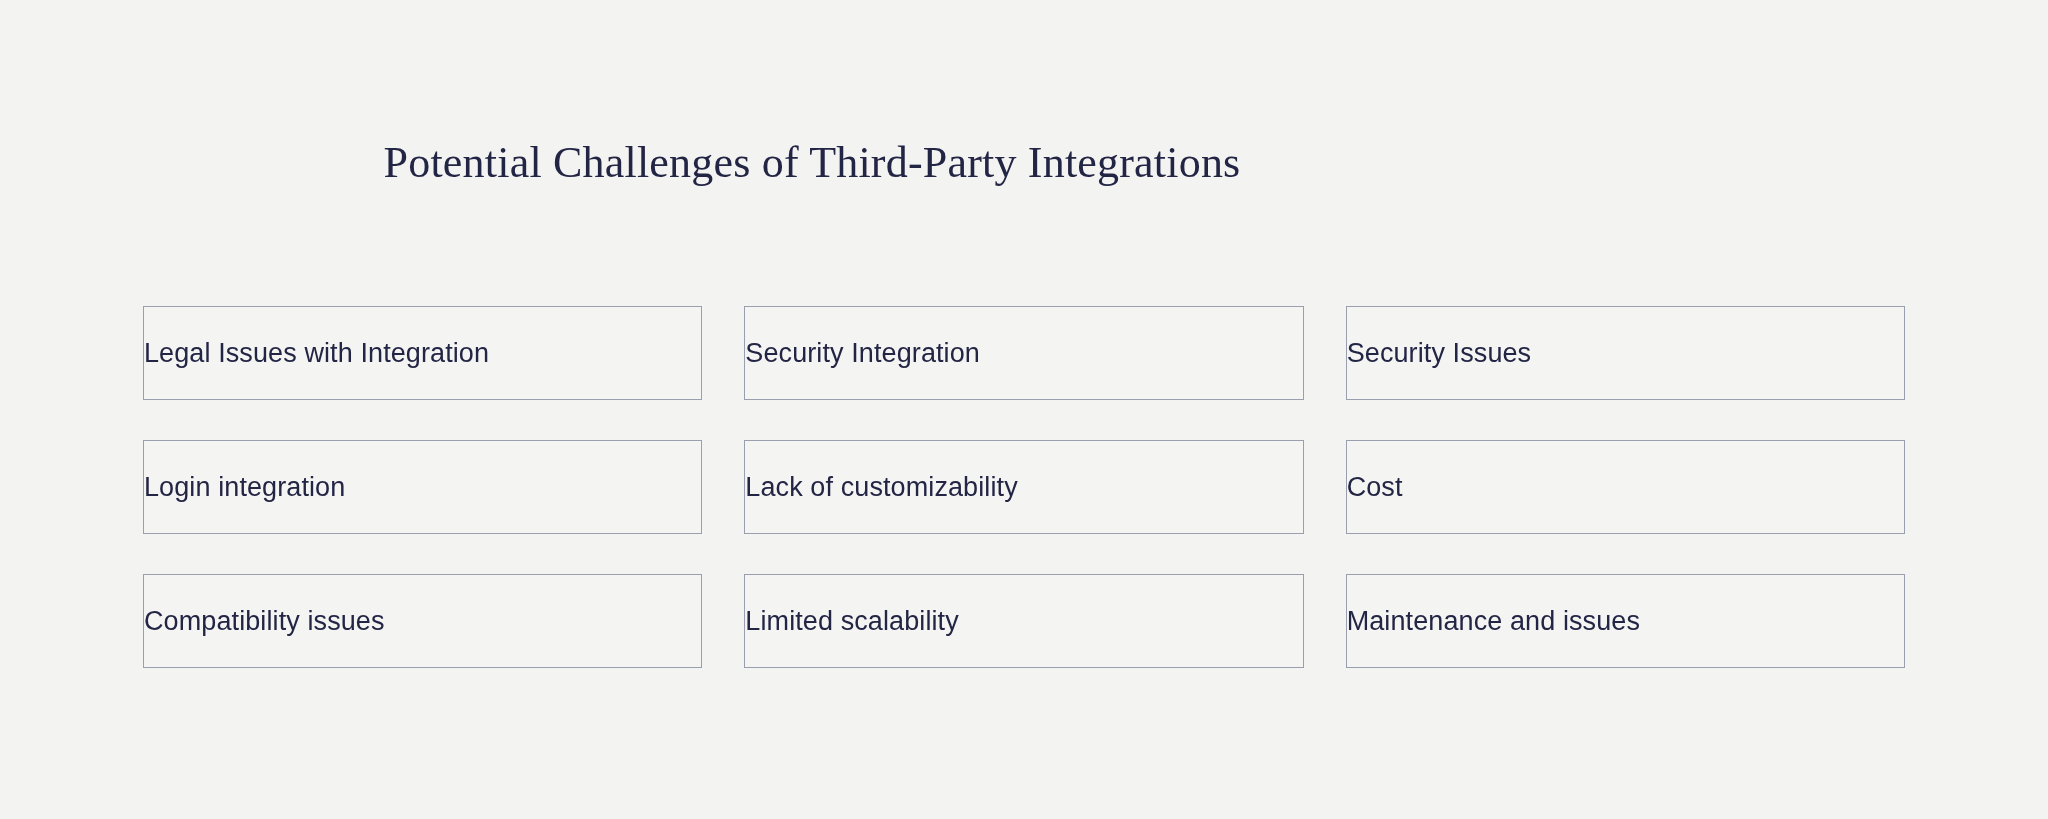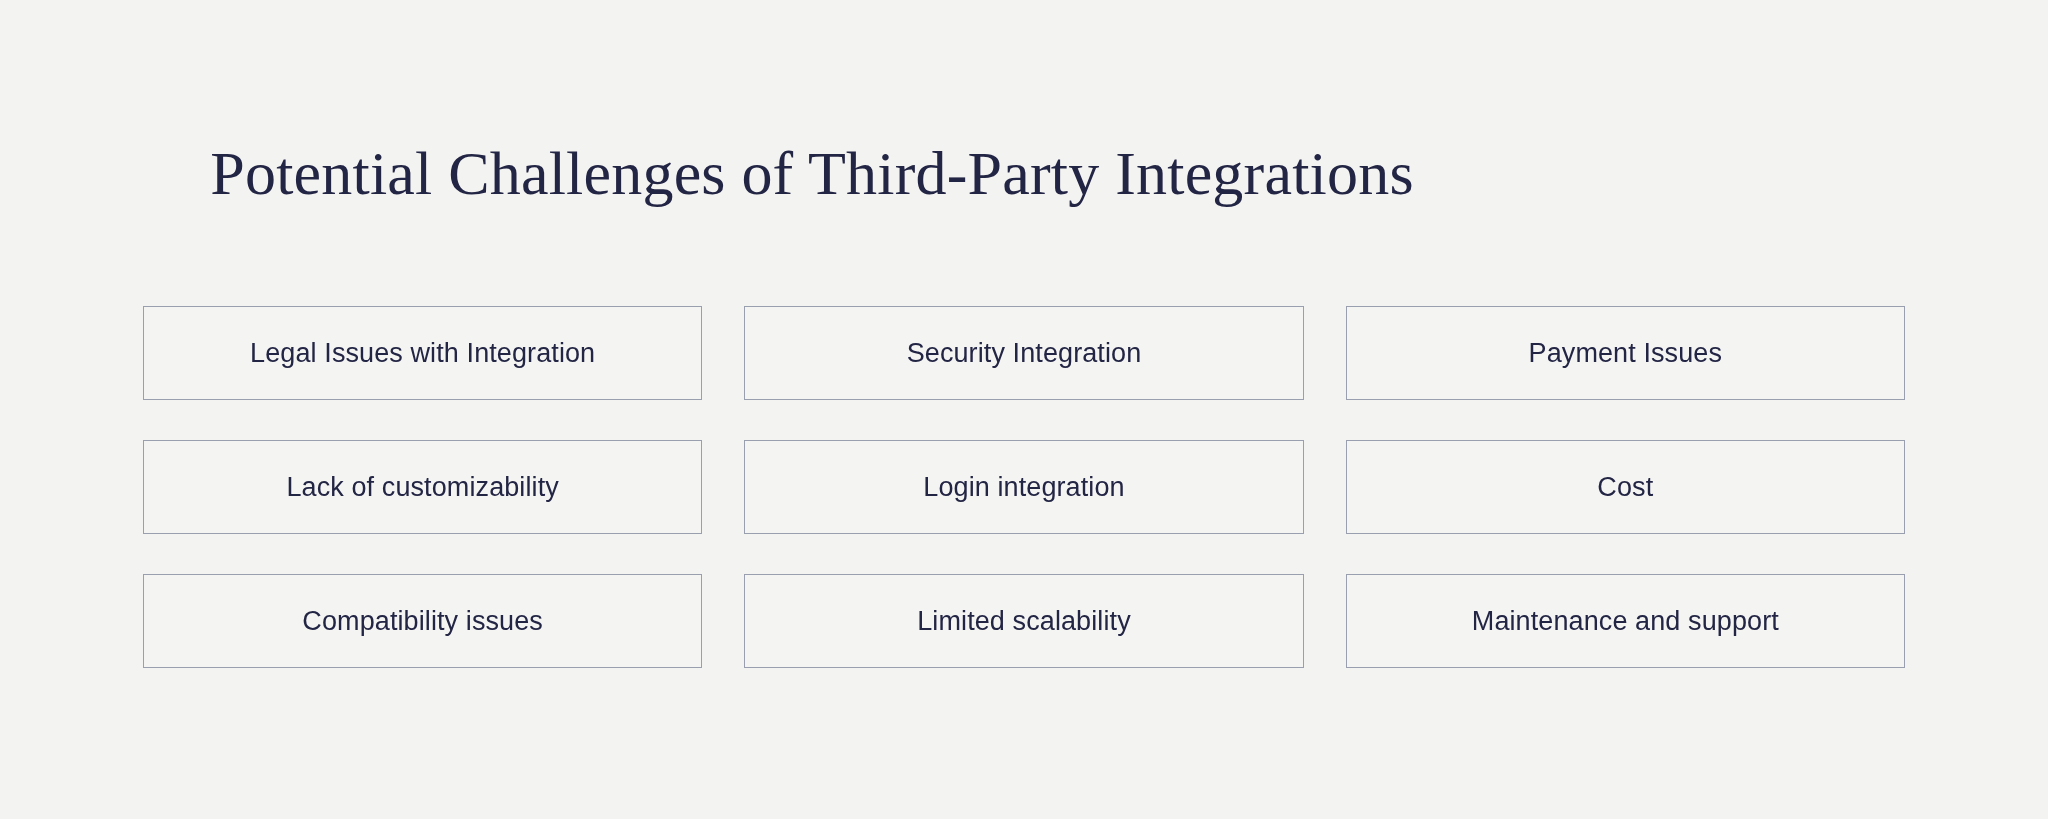--- a/index.html
+++ b/index.html
@@ -22,21 +22,21 @@
     background: #f3f3f2;
   }
 
   .title {
     position: absolute;
     left: 0;
     top: 138px;
     width: 1624px;
     text-align: center;
     font-family: "Liberation Serif", "DejaVu Serif", serif;
-    font-size: 62px;
+    font-size: 44px;
     font-weight: 400;
     letter-spacing: 0.2px;
     color: #232544;
     line-height: 1.15;
     white-space: nowrap;
   }
 
   .grid {
     position: absolute;
     left: 143px;
@@ -48,21 +48,20 @@
     column-gap: 42px;
     row-gap: 40px;
   }
 
   .card {
     box-sizing: border-box;
     border: 1px solid #9a9fb0;
     background: #f4f4f3;
     display: flex;
     align-items: center;
-    justify-content: center;
     padding: 0 0;
   }
 
   .card-label {
     font-family: "Liberation Sans", sans-serif;
     font-size: 27px;
     font-weight: 400;
     color: #232544;
     letter-spacing: 0.1px;
     text-align: center;
@@ -80,41 +79,41 @@
 
     <div class="card">
       <span class="card-label">Legal Issues with Integration</span>
     </div>
 
     <div class="card">
       <span class="card-label">Security Integration</span>
     </div>
 
     <div class="card">
-      <span class="card-label">Payment Issues</span>
+      <span class="card-label">Security Issues</span>
+    </div>
+
+    <div class="card">
+      <span class="card-label">Login integration</span>
     </div>
 
     <div class="card">
       <span class="card-label">Lack of customizability</span>
-    </div>
-
-    <div class="card">
-      <span class="card-label">Login integration</span>
     </div>
 
     <div class="card">
       <span class="card-label">Cost</span>
     </div>
 
     <div class="card">
       <span class="card-label">Compatibility issues</span>
     </div>
 
     <div class="card">
       <span class="card-label">Limited scalability</span>
     </div>
 
     <div class="card">
-      <span class="card-label">Maintenance and support</span>
+      <span class="card-label">Maintenance and issues</span>
     </div>
 
   </div>
 </div>
 
 </body></html>

